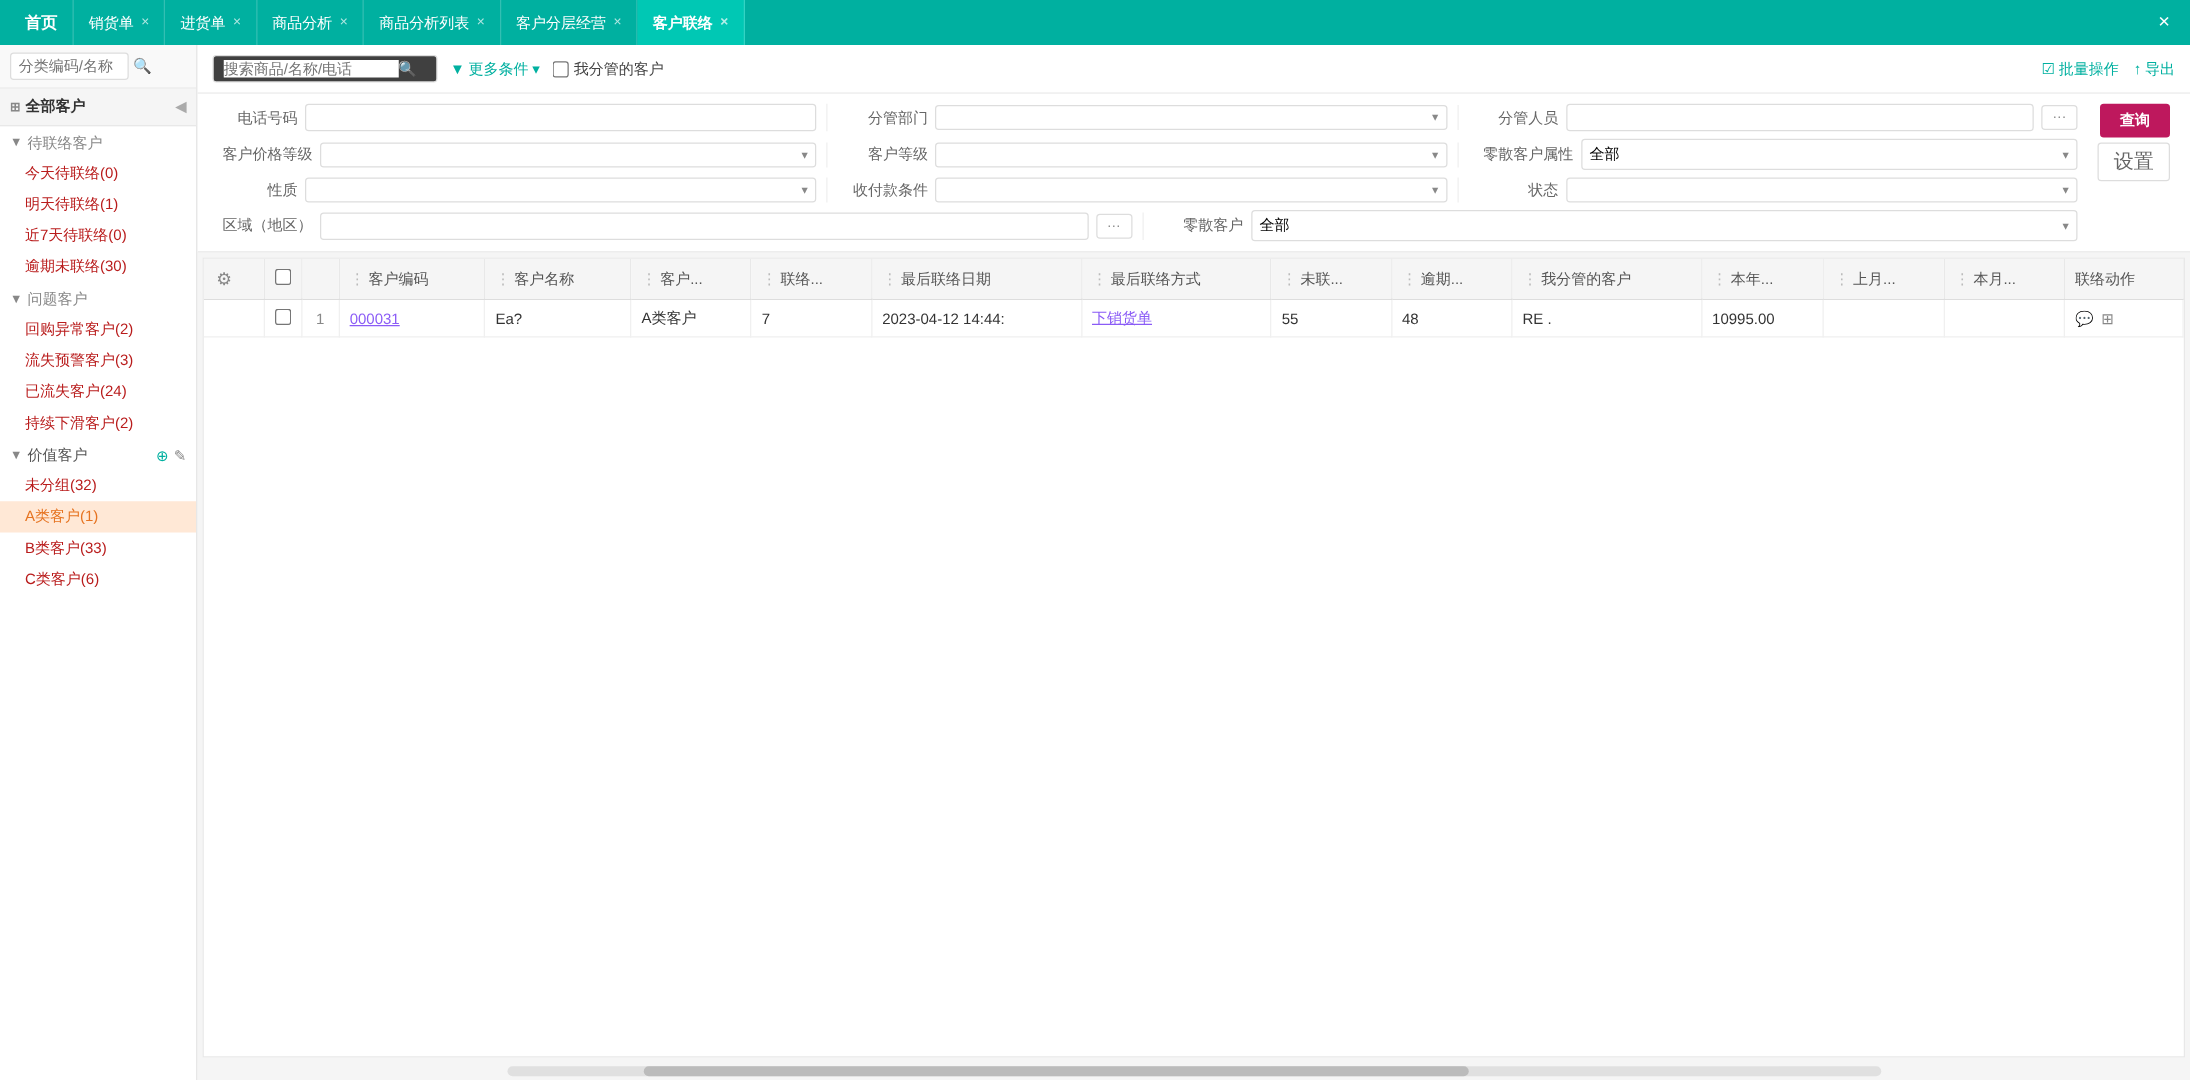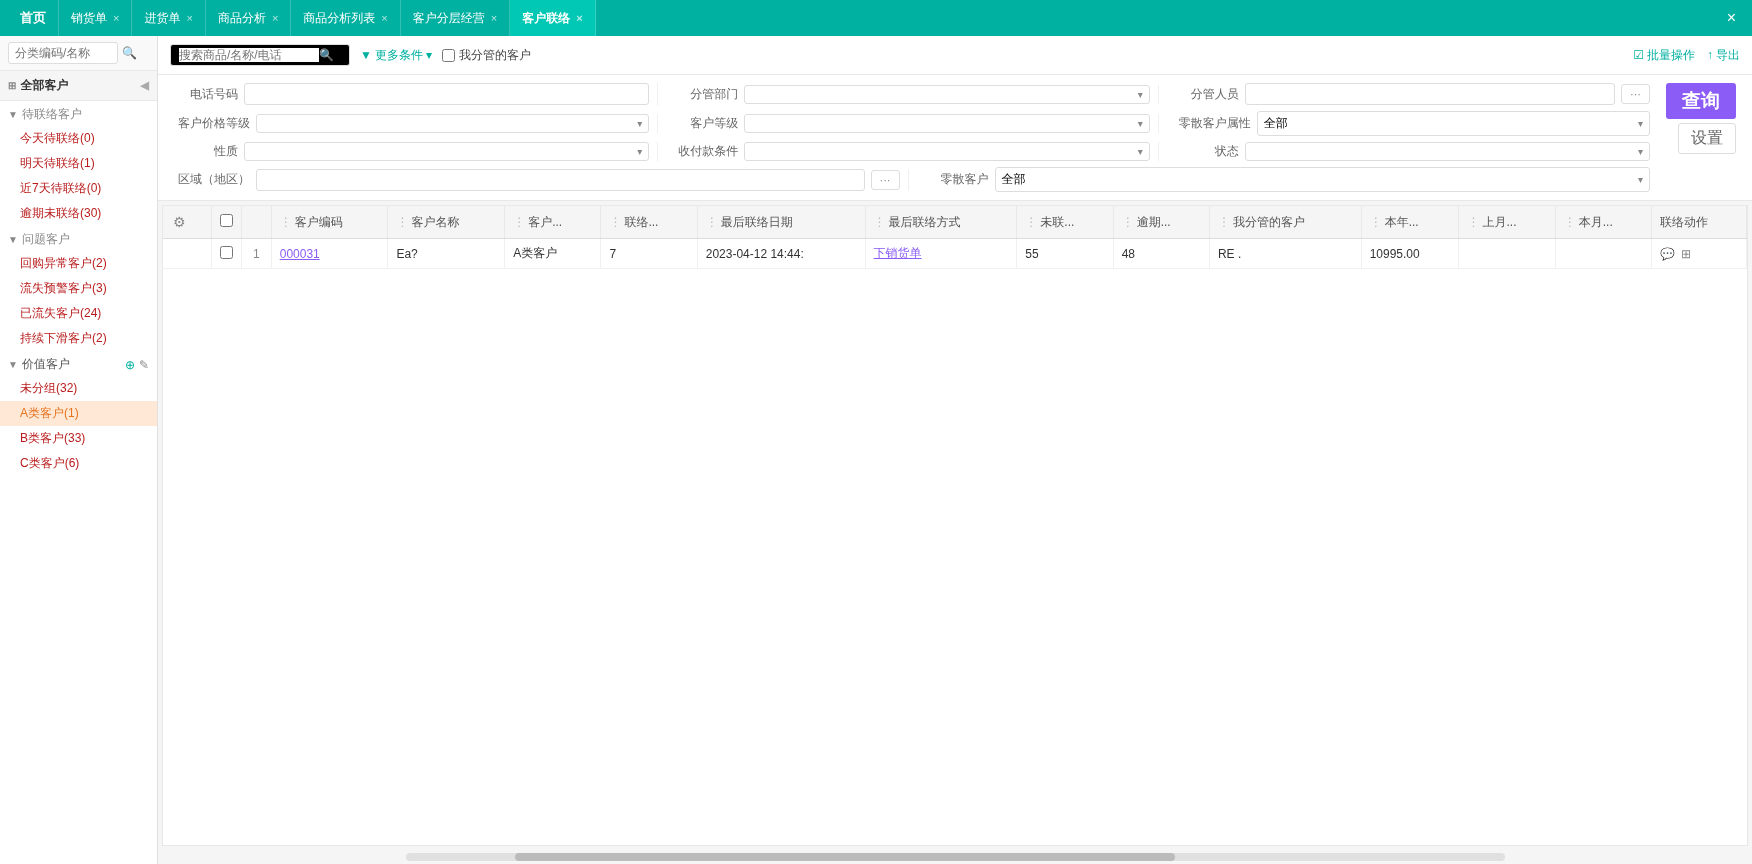--- a/index.html
+++ b/index.html
@@ -64,21 +64,21 @@
       display: flex;
       align-items: center;
       padding: 6px 8px;
       border-bottom: 1px solid #e8e8e8;
       background: #f9f9f9;
     }
     .sidebar-search input {
       border: 1px solid #ddd;
       border-radius: 3px;
       padding: 3px 6px;
-      width: 110px;
+      width: 95px;
       font-size: 12px;
       outline: none;
     }
     .sidebar-search .search-icon {
       margin-left: 4px;
       color: #00b0a0;
       cursor: pointer;
     }
     .sidebar-section-header {
       display: flex;
@@ -150,21 +150,21 @@
       display: flex;
       align-items: center;
       gap: 10px;
     }
     .filter-search {
       display: flex;
       align-items: center;
       border: 1px solid #ddd;
       border-radius: 3px;
       padding: 3px 8px;
-      background: #000000;
+      background: #404040;
       width: 180px;
     }
     .filter-search input {
       border: none;
       outline: none;
       font-size: 12px;
       width: 140px;
     }
     .filter-search .search-icon { color: #00b0a0; }
     .more-conditions {
@@ -249,27 +249,27 @@
     .filter-more-btn {
       border: 1px solid #ddd;
       border-radius: 3px;
       padding: 3px 8px;
       background: white;
       cursor: pointer;
       color: #888;
       font-size: 11px;
     }
     .query-btn {
-      background: #8b5cf6;
+      background: #be185d;
       color: white;
       border: none;
       border-radius: 3px;
       padding: 5px 16px;
       cursor: pointer;
-      font-size: 19px;
+      font-size: 12px;
       font-weight: bold;
     }
     .settings-btn {
       background: white;
       color: #666;
       border: 1px solid #ddd;
       border-radius: 3px;
       padding: 4px 12px;
       cursor: pointer;
       font-size: 16px;

